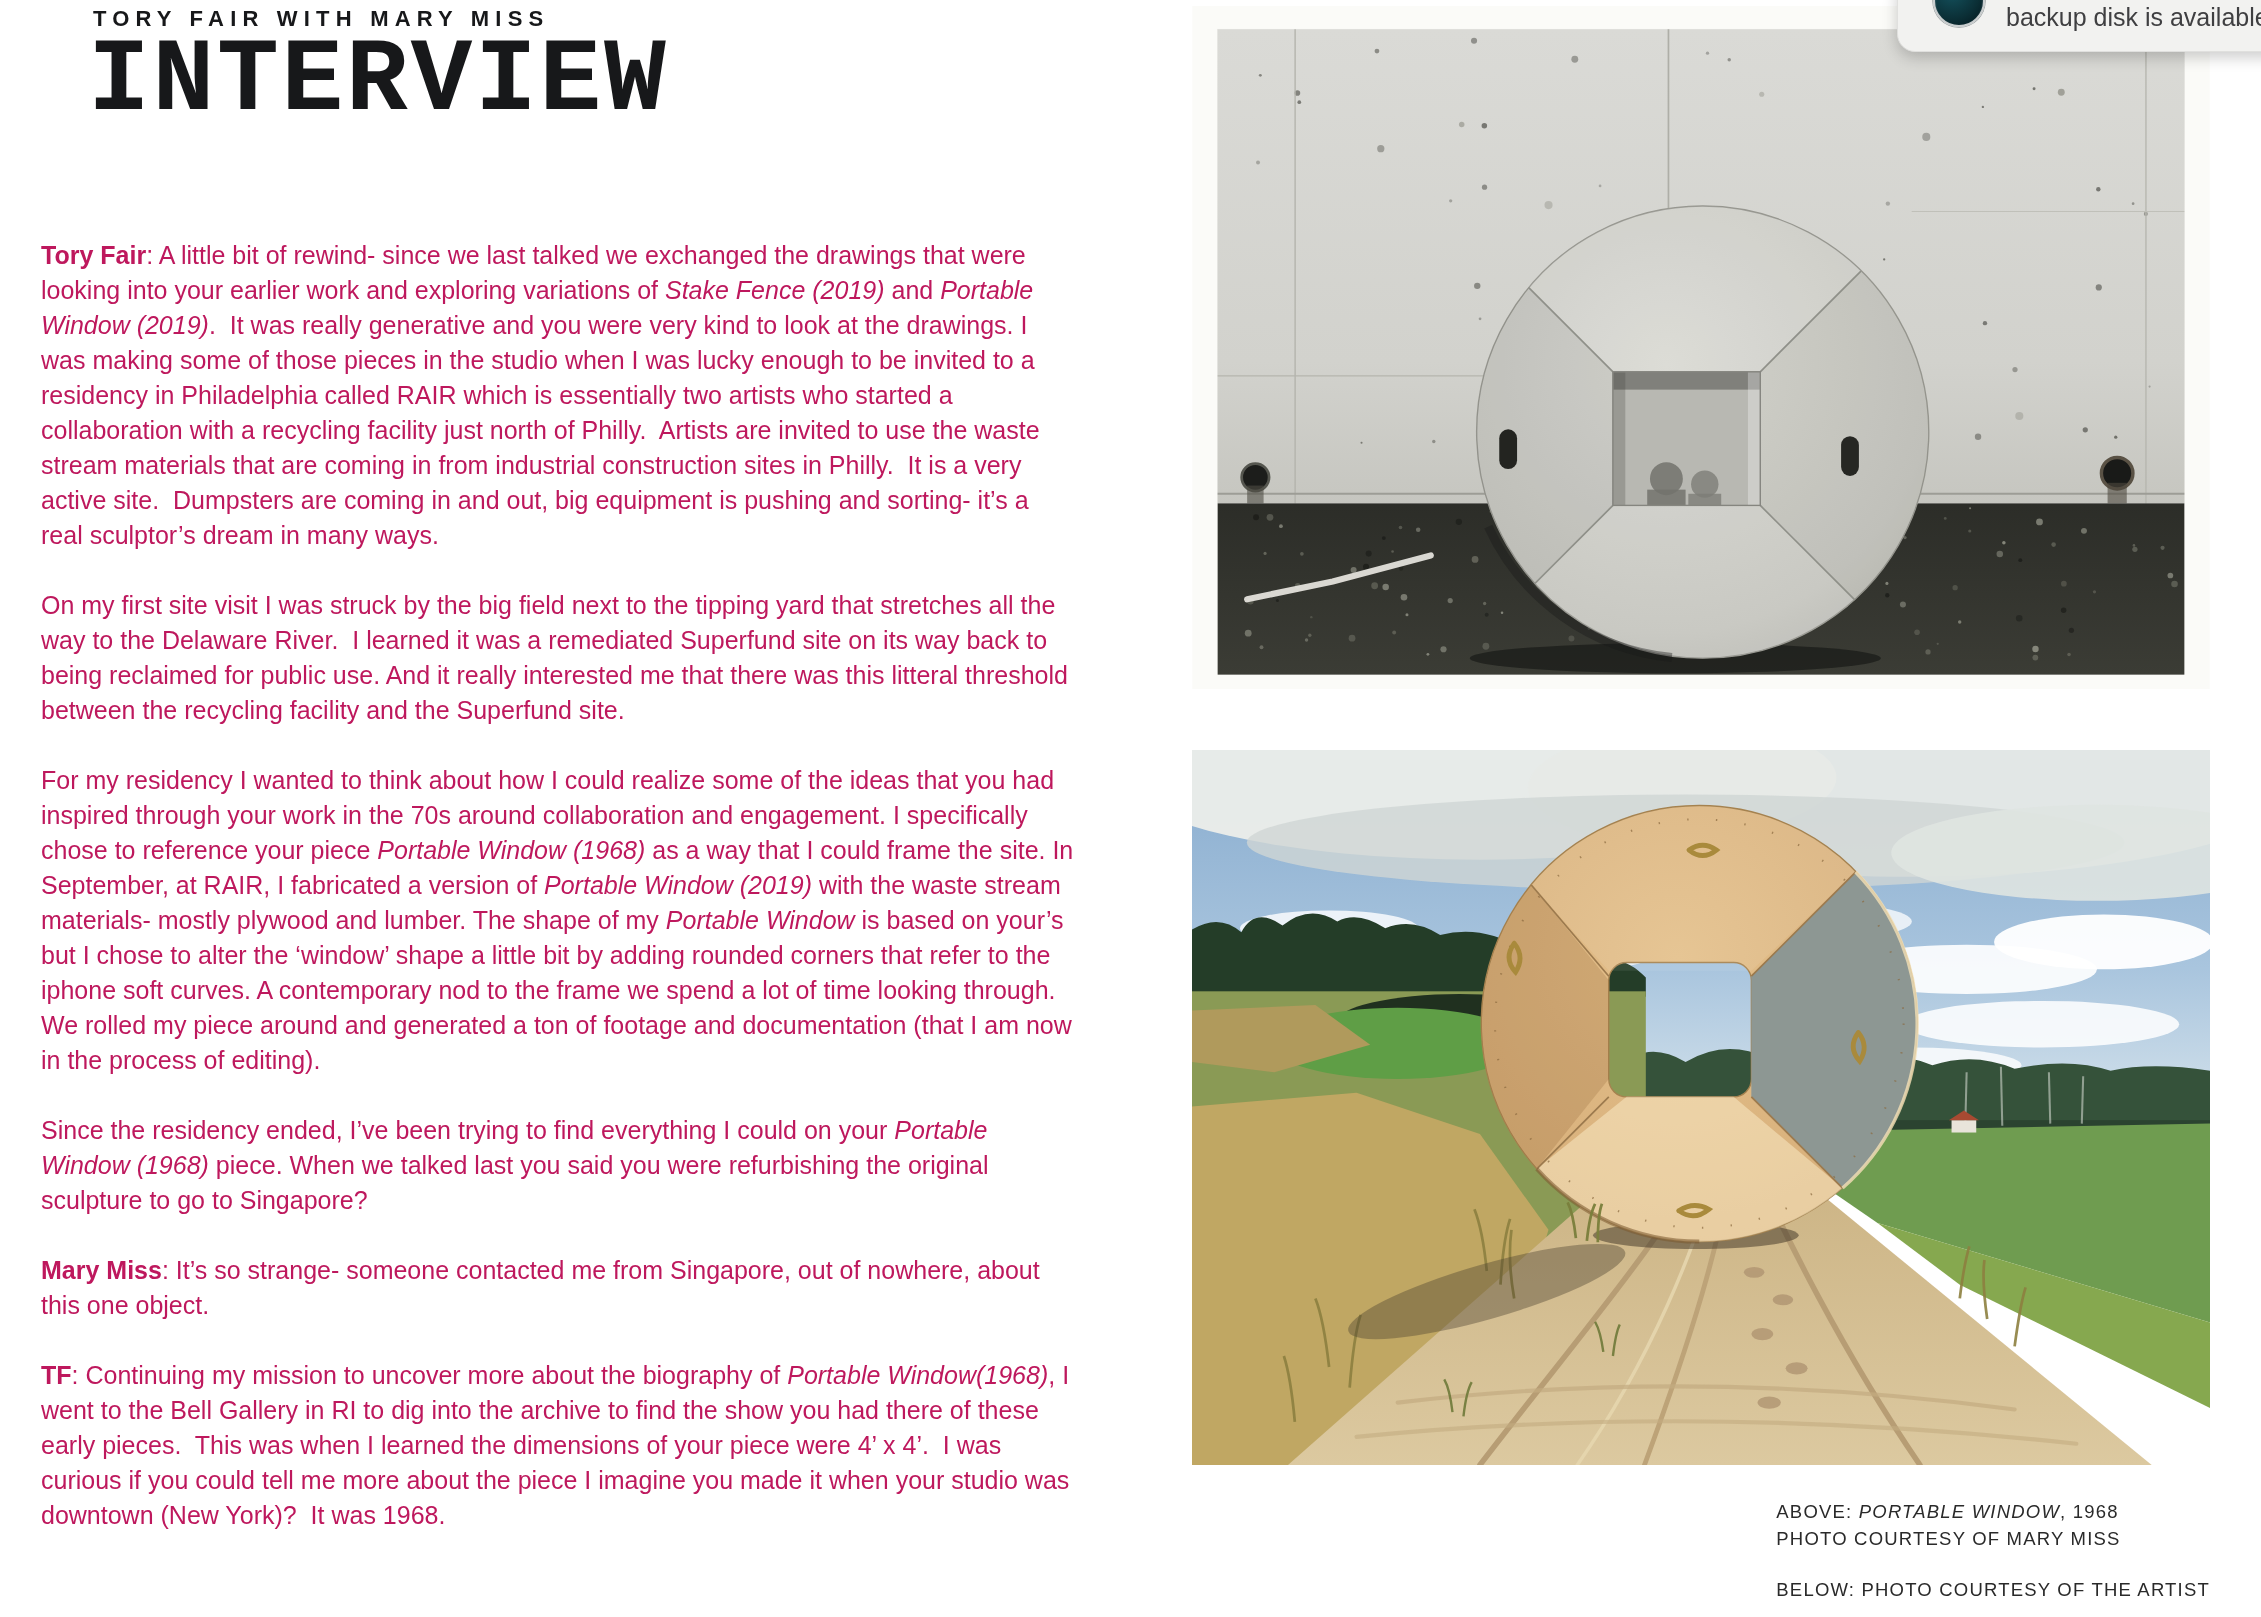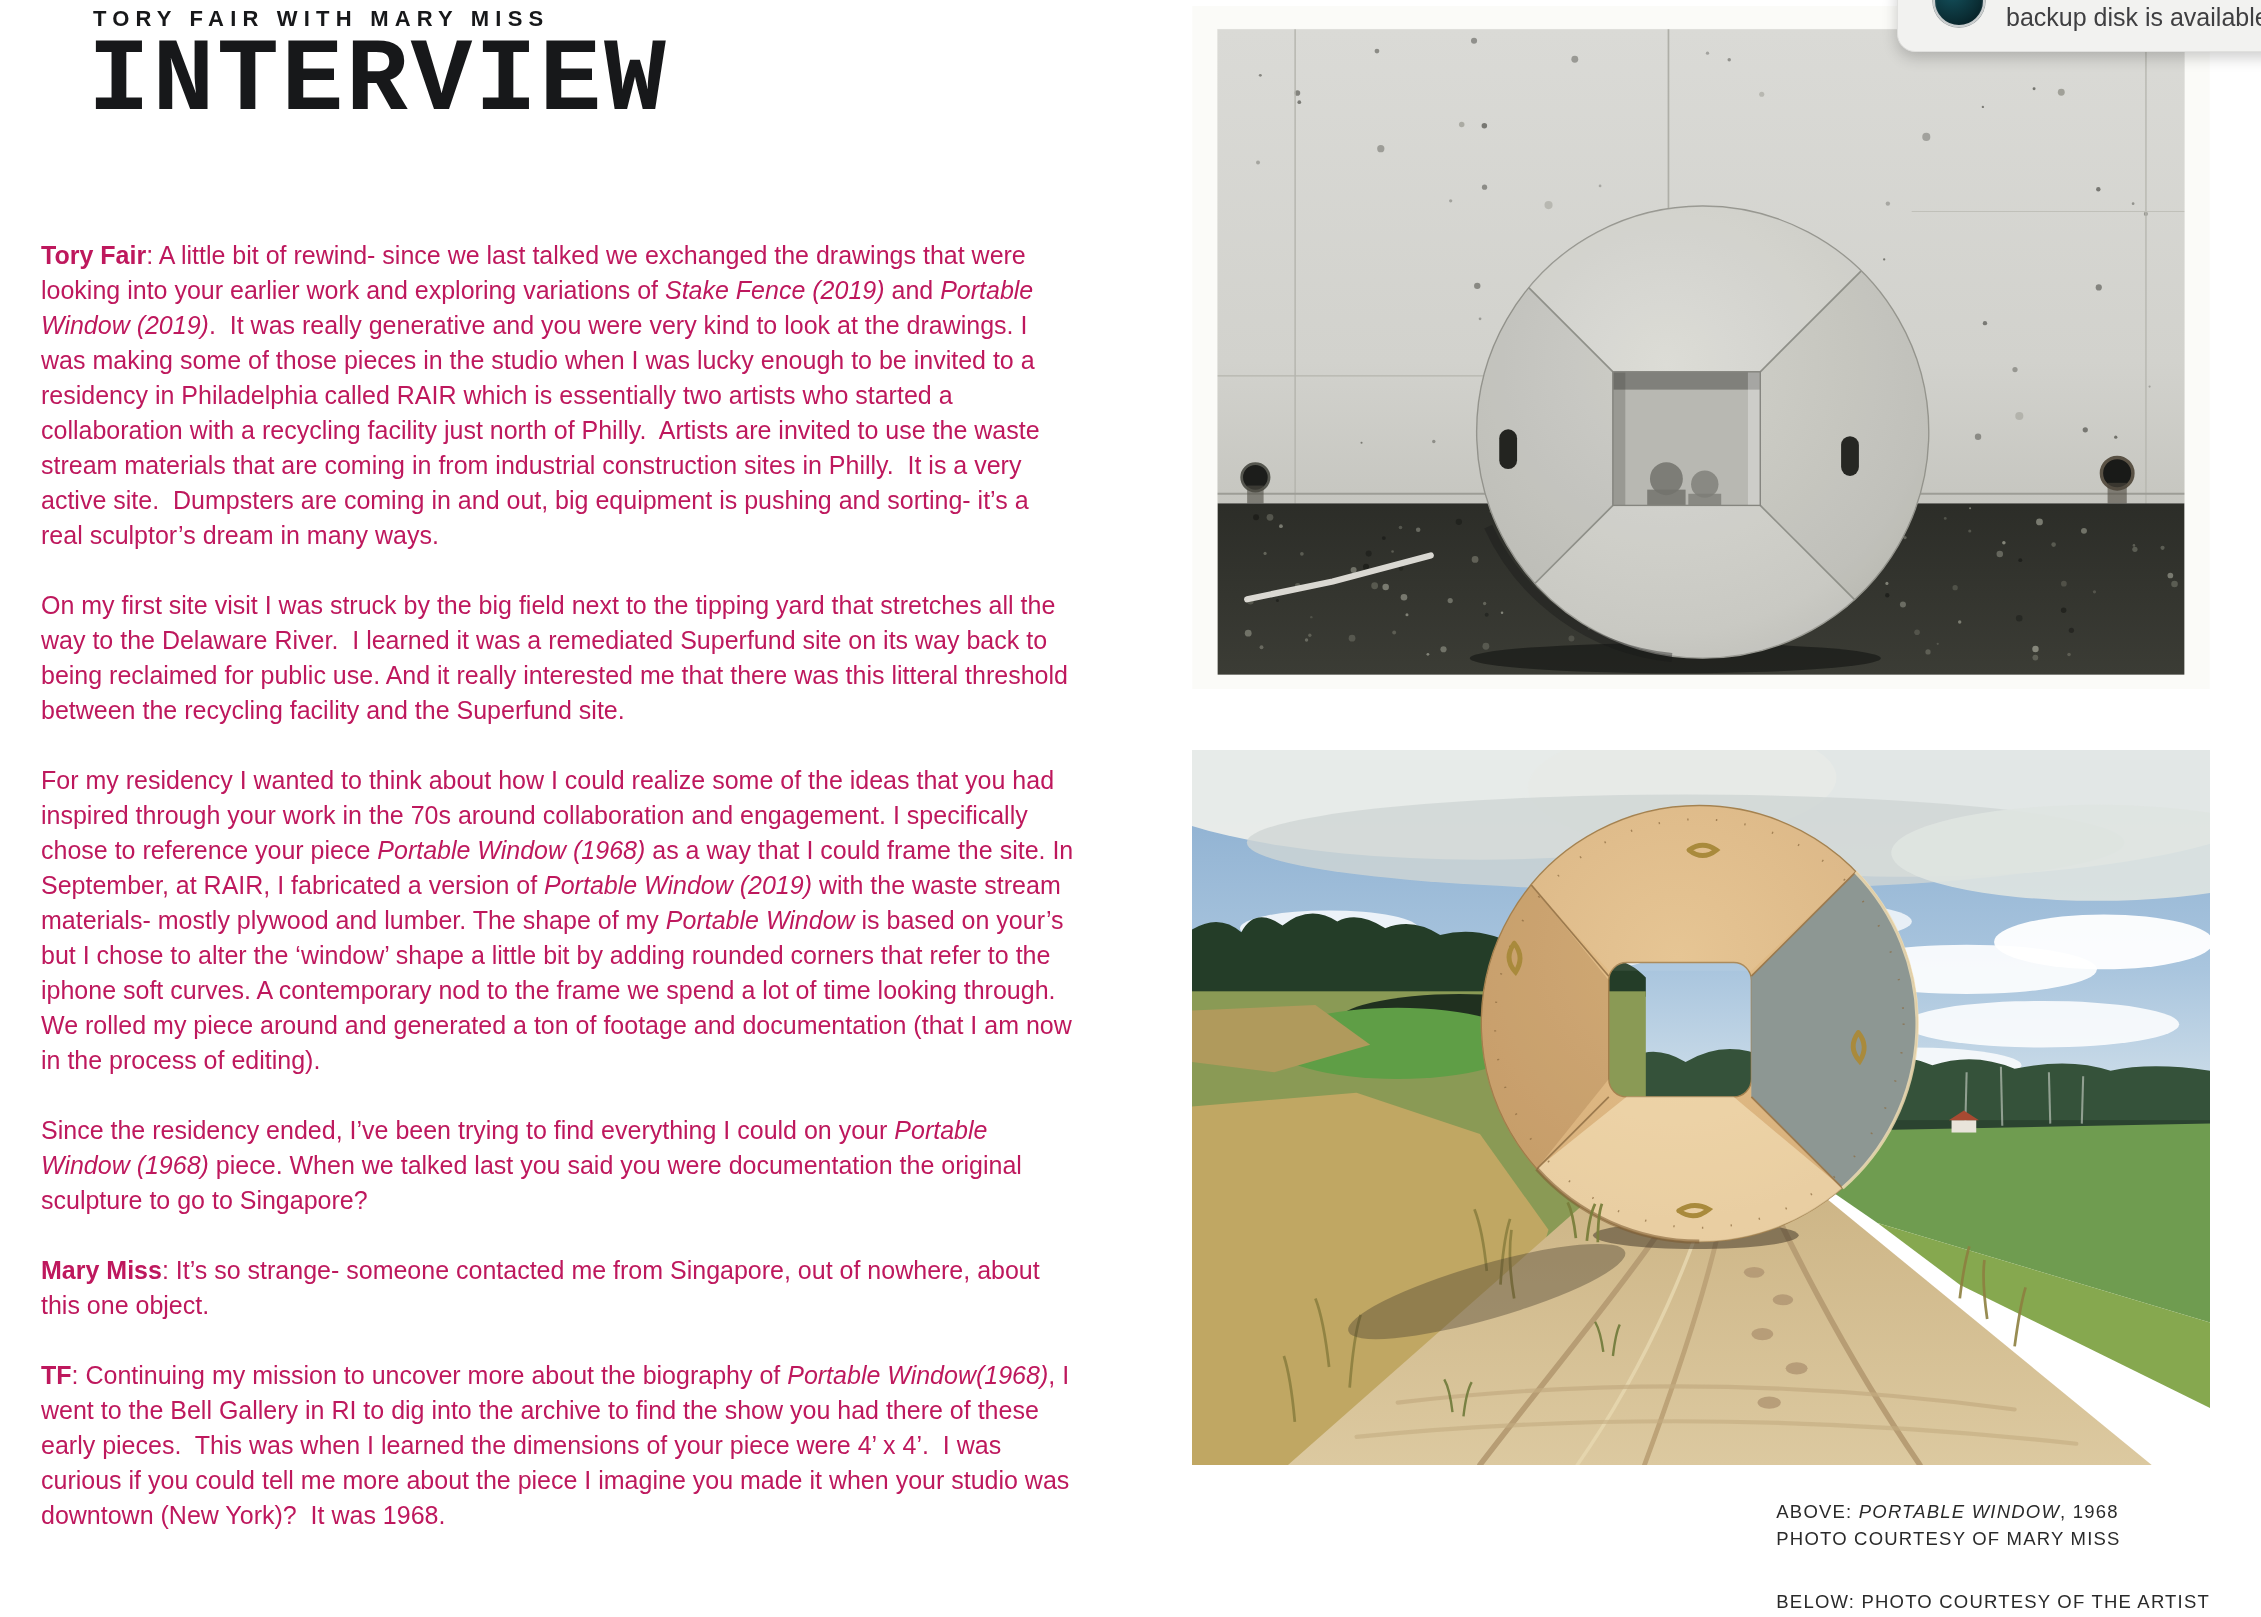--- a/index.html
+++ b/index.html
@@ -29,21 +29,21 @@
   .article-body .italic{font-style:italic;}
   .figure{position:absolute;}
   .figure svg{display:block;}
   #figure-top{left:1192px;top:5.5px;width:1018px;height:683px;}
   #figure-bottom{left:1192px;top:750px;width:1018px;height:715px;}
   .captions{
     position:absolute;right:51px;top:1498px;text-align:left;
     font-size:18.5px;line-height:27px;letter-spacing:1.2px;color:#2a2a2a;
   }
   .captions .italic{font-style:italic;}
-  .caption-below{margin-top:36px;}
+  .caption-below{margin-top:24px;}
   .notification{
     position:absolute;left:1897px;top:-25px;width:439px;height:75px;
     background:#f2f2f0;border:0.7px solid #e0e0de;border-radius:18px;
     box-shadow:0 5.5px 15px rgba(0,0,0,0.20);
   }
   .notif-icon{
     position:absolute;left:35px;top:-1.4px;width:48px;height:48px;border-radius:50%;
     background:radial-gradient(circle at 35% 30%, #14525e, #0b2f36 60%, #04181d 95%);
     border:2.1px solid #c9cdce;
     box-shadow:0 0 0 0.7px #989e9f, inset 0 1.4px 2.1px rgba(255,255,255,.35);
@@ -56,21 +56,21 @@
 </head>
 <body>
 
 <div class="kicker">TORY FAIR WITH MARY MISS</div>
 <div class="big-title">INTERVIEW</div>
 
 <div class="article-body">
   <p><span class="bold">Tory Fair</span><span>: A little bit of rewind- since we last talked we exchanged the drawings that were looking into your earlier work and exploring variations of </span><span class="italic">Stake Fence (2019)</span><span> and </span><span class="italic">Portable Window (2019)</span><span>.  It was really generative and you were very kind to look at the drawings. I was making some of those pieces in the studio when I was lucky enough to be invited to a residency in Philadelphia called RAIR which is essentially two artists who started a collaboration with a recycling facility just north of Philly.  Artists are invited to use the waste stream materials that are coming in from industrial construction sites in Philly.  It is a very active site.  Dumpsters are coming in and out, big equipment is pushing and sorting- it’s a real sculptor’s dream in many ways.</span></p>
   <p><span>On my first site visit I was struck by the big field next to the tipping yard that stretches all the way to the Delaware River.  I learned it was a remediated Superfund site on its way back to being reclaimed for public use. And it really interested me that there was this litteral threshold between the recycling facility and the Superfund site.</span></p>
   <p><span>For my residency I wanted to think about how I could realize some of the ideas that you had inspired through your work in the 70s around collaboration and engagement. I specifically chose to reference your piece </span><span class="italic">Portable Window (1968)</span><span> as a way that I could frame the site. In September, at RAIR, I fabricated a version of </span><span class="italic">Portable Window (2019)</span><span> with the waste stream materials- mostly plywood and lumber. The shape of my </span><span class="italic">Portable Window</span><span> is based on your’s but I chose to alter the ‘window’ shape a little bit by adding rounded corners that refer to the iphone soft curves. A contemporary nod to the frame we spend a lot of time looking through. We rolled my piece around and generated a ton of footage and documentation (that I am now in the process of editing).</span></p>
-  <p><span>Since the residency ended, I’ve been trying to find everything I could on your </span><span class="italic">Portable Window (1968)</span><span> piece. When we talked last you said you were documentation the original sculpture to go to Singapore?</span></p>
+  <p><span>Since the residency ended, I’ve been trying to find everything I could on your </span><span class="italic">Portable Window (1968)</span><span> piece. When we talked last you said you were refurbishing the original sculpture to go to Singapore?</span></p>
   <p><span class="bold">Mary Miss</span><span>: It’s so strange- someone contacted me from Singapore, out of nowhere, about this one object.</span></p>
   <p><span class="bold">TF</span><span>: Continuing my mission to uncover more about the biography of </span><span class="italic">Portable Window(1968)</span><span>, I went to the Bell Gallery in RI to dig into the archive to find the show you had there of these early pieces.  This was when I learned the dimensions of your piece were 4’ x 4’.  I was curious if you could tell me more about the piece I imagine you made it when your studio was downtown (New York)?  It was 1968.</span></p>
 </div>
 
 <div class="figure" id="figure-top" role="img" aria-label="Black and white photograph: circular plywood disc with a square window opening leaning against a concrete wall above an asphalt ground">
   <svg width="1018" height="683" viewBox="0 0 1485 997">
     <defs>
       <linearGradient id="wallg" x1="0" y1="0" x2="0" y2="1">
         <stop offset="0" stop-color="#dadad6"></stop>
           <stop offset="0.7" stop-color="#d2d2cd"></stop>

